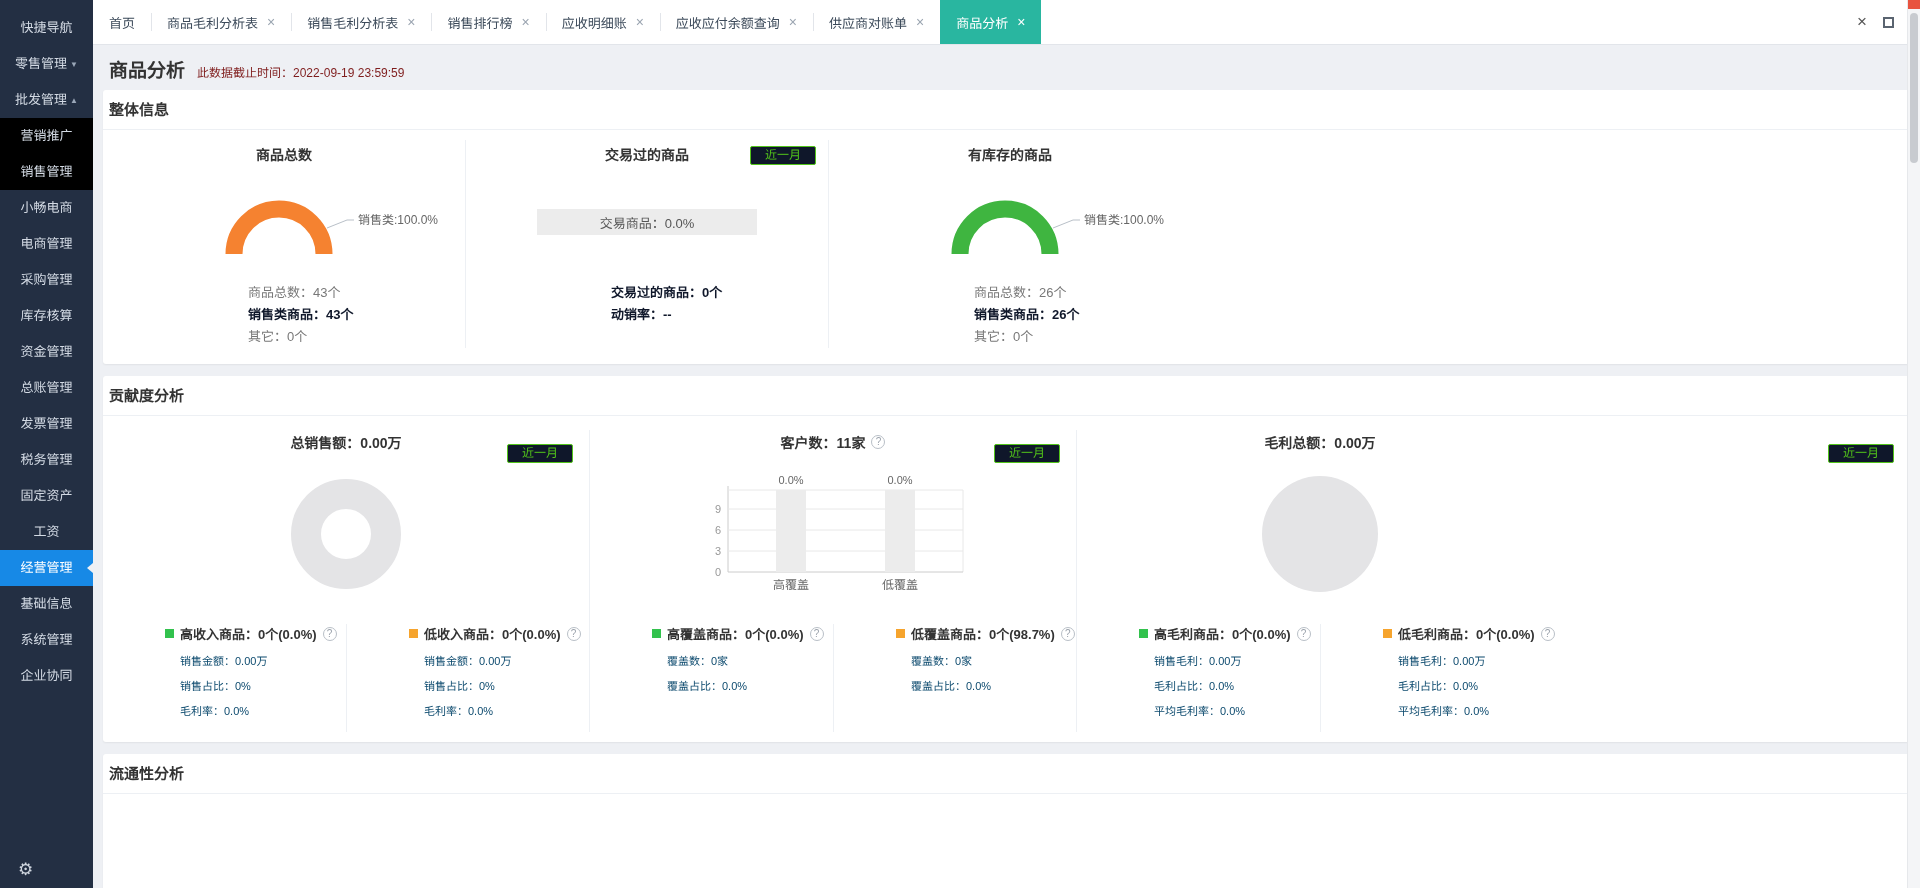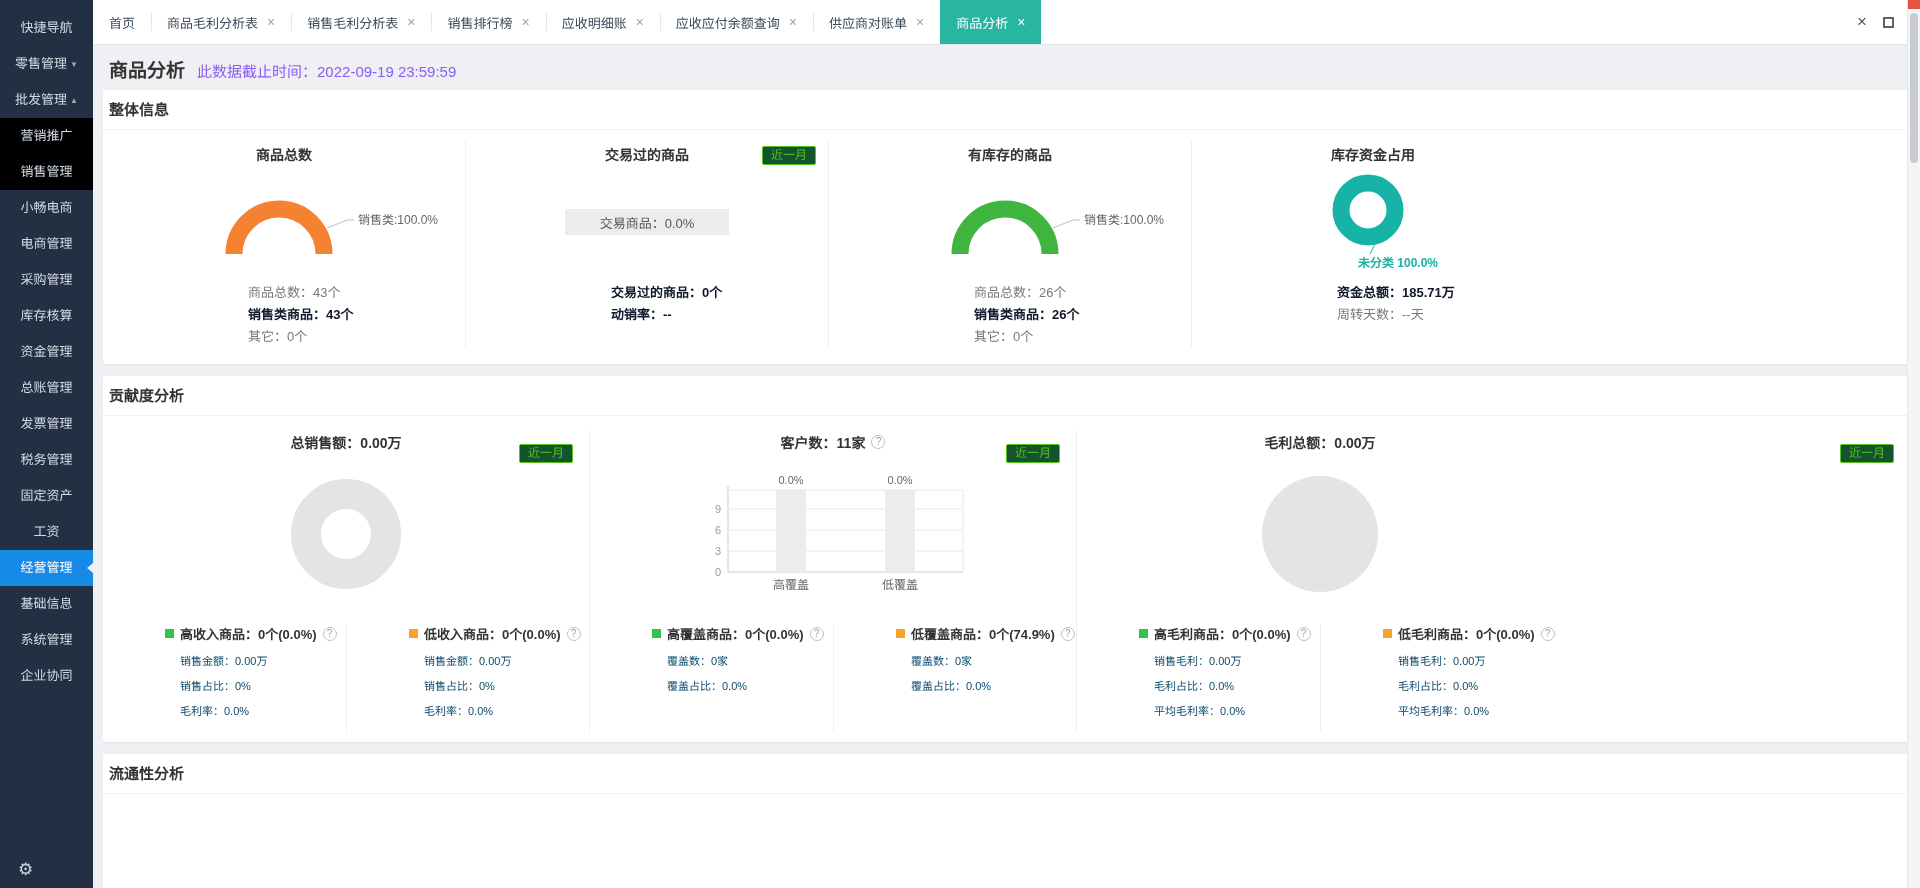--- a/index.html
+++ b/index.html
@@ -30,47 +30,47 @@
   .tab-close { margin-left:9px; color:#9aa4b0; font-size:14px; }
   .tab.active .tab-close { color:#fff; }
   .tab-actions { position:absolute; right:26px; top:0; height:44px; display:flex; align-items:center; gap:16px; color:#555; }
   .close-all { font-size:17px; cursor:pointer; }
   .fs-box { width:11px; height:11px; border:2px solid #5a6470; display:block; }
 
   
   .content { flex:1; overflow:hidden; }
   .page-header { padding:10px 16px 8px; display:flex; align-items:baseline; gap:12px; }
   .page-header h1 { font-size:19px; font-weight:bold; color:#333; }
-  .timestamp { font-size:15px; color:#8b5cf6; }
+  .timestamp { font-size:12px; color:#7f1d1d; }
 
   .card { background:#fff; margin:0 10px 12px; border-radius:3px; box-shadow:0 1px 2px rgba(0,0,0,.06); }
   .card-header { height:40px; line-height:40px; padding:0 6px; font-size:15px; font-weight:bold; color:#333; border-bottom:1px solid #edf0f4; }
 
   
   .ov-body { display:flex; padding:10px 0 16px; }
   .ov-col { flex:0 0 362px; position:relative; }
   .ov-col:last-child { flex:1; }
   .ov-col + .ov-col { border-left:1px solid #edf0f4; }
   .ov-inner { width:362px; padding-top:4px; }
   .ov-title { text-align:center; font-size:14px; font-weight:bold; color:#333; height:22px; }
   .ov-chart { height:104px; display:flex; align-items:center; justify-content:center; margin-top:4px; }
   .ov-stats { margin:8px 0 0 145px; font-size:13px; color:#787878; line-height:22px; }
   .stat-line.strong { color:#0f172a; font-weight:bold; }
   .ov-badge { position:absolute; top:6px; right:12px; }
-  .gray-pill { width:164px; height:26px; background:#ececec; color:#555; font-size:13px; display:flex; align-items:center; justify-content:center; }
+  .gray-pill { width:220px; height:26px; background:#ececec; color:#555; font-size:13px; display:flex; align-items:center; justify-content:center; }
   .svg-ann { font-size:12px; fill:#666; }
   .svg-ann.teal { fill:#17b3a6; font-weight:bold; }
   .ann-line { fill:none; stroke:#b9c0c8; stroke-width:1; }
   .ann-line.teal { stroke:#17b3a6; }
   .gauge-arc { fill:none; stroke-width:17; }
   .gauge-arc.orange { stroke:#f58230; }
   .gauge-arc.green { stroke:#3fb540; }
   .ring.teal { fill:none; stroke:#17b3a6; stroke-width:17; }
 
-  .badge { border:1px solid #52c41a; color:#52c41a; background:#14532d; font-size:12px; line-height:17px; padding:0 8px; border-radius:2px; display:inline-block; white-space:nowrap; }
+  .badge { border:1px solid #52c41a; color:#52c41a; background:#0f172a; font-size:12px; line-height:17px; padding:0 14px; border-radius:2px; display:inline-block; white-space:nowrap; }
 
   
   .cb-body { display:flex; padding:14px 0 10px; }
   .cb-col { flex:0 0 486px; position:relative; }
   .cb-col:last-child { flex:1; }
   .cb-col + .cb-col { border-left:1px solid #edf0f4; }
   .cb-inner { width:486px; }
   .cb-title-row { height:24px; display:flex; align-items:center; justify-content:center; gap:6px; font-size:14px; font-weight:bold; color:#333; }
   .cb-badge { position:absolute; top:14px; right:16px; }
   .cb-chart { height:160px; display:flex; align-items:center; justify-content:center; }
@@ -225,36 +225,20 @@
               </svg>
             </div>
             <div class="ov-stats">
               <div class="stat-line">商品总数：26个</div>
               <div class="stat-line strong">销售类商品：26个</div>
               <div class="stat-line">其它：0个</div>
             </div>
           </div>
         </div>
 
-        <div class="ov-col">
-          <div class="ov-inner">
-            <div class="ov-title">库存资金占用</div>
-            <div class="ov-chart">
-              <svg width="310" height="104" viewBox="0 0 310 104">
-                <circle class="ring teal" cx="150" cy="40" r="27"></circle>
-                <polyline class="ann-line teal" points="162,64 152,84"></polyline>
-                <text class="svg-ann teal" x="140" y="97">未分类 100.0%</text>
-              </svg>
-            </div>
-            <div class="ov-stats">
-              <div class="stat-line strong">资金总额：185.71万</div>
-              <div class="stat-line">周转天数：--天</div>
-            </div>
-          </div>
-        </div>
 
       </div>
     </section>
 
     <section class="card">
       <div class="card-header">贡献度分析</div>
       <div class="cb-body">
 
         <div class="cb-col">
           <span class="badge cb-badge">近一月</span>
@@ -326,21 +310,21 @@
                   <span class="legend green"></span>
                   <span>高覆盖商品：0个(0.0%)</span>
                   <span class="info-icon">?</span>
                 </div>
                 <div class="group-line">覆盖数：0家</div>
                 <div class="group-line">覆盖占比：0.0%</div>
               </div>
               <div class="cb-group">
                 <div class="group-header">
                   <span class="legend orange"></span>
-                  <span>低覆盖商品：0个(74.9%)</span>
+                  <span>低覆盖商品：0个(98.7%)</span>
                   <span class="info-icon">?</span>
                 </div>
                 <div class="group-line">覆盖数：0家</div>
                 <div class="group-line">覆盖占比：0.0%</div>
               </div>
             </div>
           </div>
         </div>
 
         <div class="cb-col">

